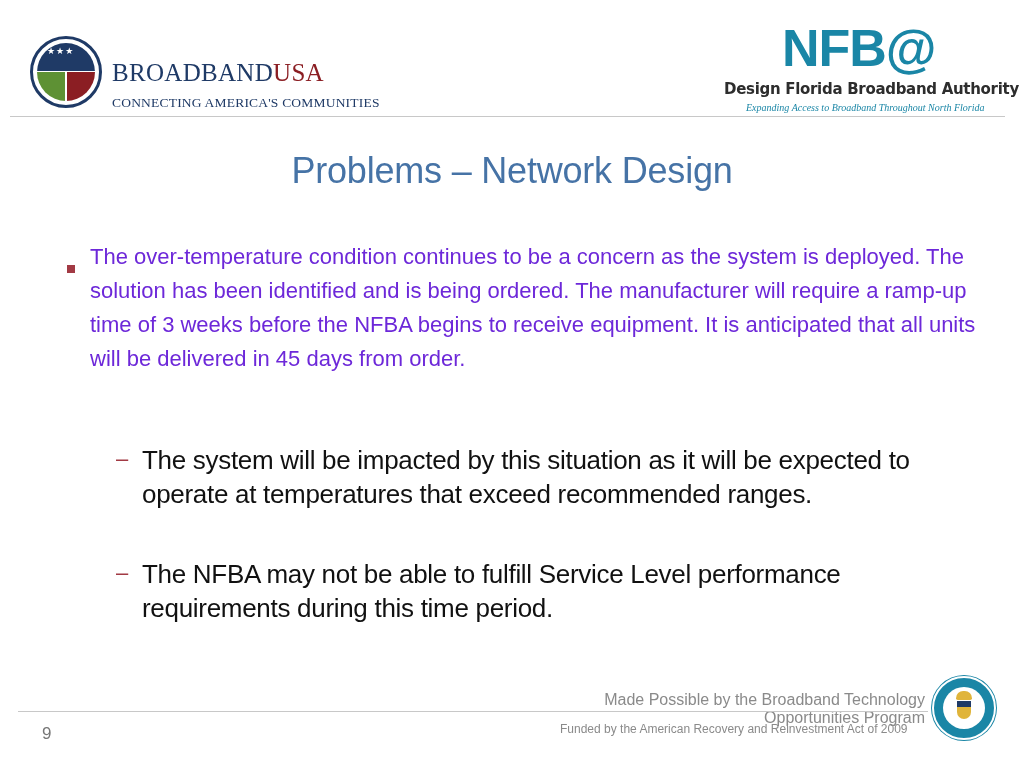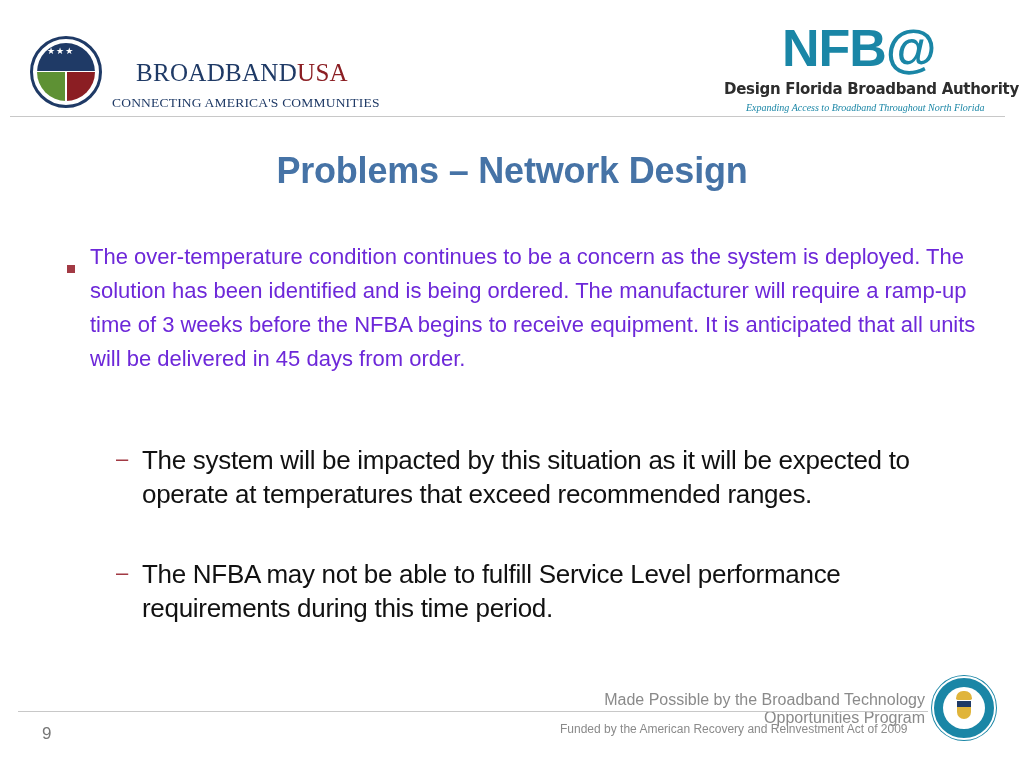--- a/index.html
+++ b/index.html
@@ -16,42 +16,42 @@
       border: 3px solid #1f3a66; box-sizing: border-box; overflow: hidden;
       background: #fff;
     }
     .bb-seal .inner {
       position: absolute; left: 4px; top: 4px; width: 58px; height: 58px; border-radius: 50%; overflow: hidden;
     }
     .bb-seal .top { position: absolute; left: 0; top: 0; width: 100%; height: 48%; background: #1f3a66; color: #fff; font-size: 9px; line-height: 9px; padding: 4px 0 0 10px; box-sizing: border-box; letter-spacing: 1px;}
     .bb-seal .bl { position: absolute; left: 0; top: 50%; width: 48%; height: 50%; background: #5e9134; }
     .bb-seal .br { position: absolute; right: 0; top: 50%; width: 48%; height: 50%; background: #8b1e23; }
     .bb-brand {
-      left: 112px; top: 60px; font-family: "Liberation Serif", serif; font-size: 25px; color: #1f3a66; letter-spacing: 0.3px; line-height: 26px; margin-left: 24px;
+      left: 112px; top: 60px; font-family: "Liberation Serif", serif; font-size: 25px; color: #1f3a66; letter-spacing: 0.3px; line-height: 26px;
     }
     .bb-brand .usa { color: #8b1e23; }
     .bb-tag {
       left: 112px; top: 86px; font-family: Liberation Serif, serif; font-size: 13.5px; color: #1f3a66; letter-spacing: 0.2px; margin-top: 9px;
     }
 
     .nfb-mark {
       left: 782px; top: 22px; font-family: "Liberation Sans", sans-serif; font-weight: bold; font-size: 52px; color: #1a86a6; line-height: 52px; letter-spacing: -1px;
     }
     .nfb-name {
       left: 724px; top: 80px; font-family: "DejaVu Sans", sans-serif; font-weight: bold; font-size: 15px; color: #2d2d2d; letter-spacing: -0.3px; white-space: nowrap;
     }
     .nfb-tag {
       left: 746px; top: 102px; font-family: "Liberation Serif", serif; font-style: italic; font-size: 10px; color: #1a86a6; white-space: nowrap;
     }
     .header-rule { left: 10px; top: 116px; width: 995px; height: 1px; background: #c8c8c8; }
 
     
     .title {
       left: 0; top: 150px; width: 1024px; text-align: center;
-      font-size: 36px; font-weight: bold; color: #4673a6; letter-spacing: -0.2px;
+      font-size: 36px; font-weight: normal; color: #4673a6; letter-spacing: -0.2px;
     }
 
     
     .bullet-sq { left: 67px; top: 265px; width: 8px; height: 8px; background: #a23a44; }
     .p1 {
       left: 90px; top: 240px; width: 890px;
       font-size: 22px; line-height: 34px; color: #6d28d9;
     }
     .dash { font-size: 22px; color: #a23a44; }
     .dash1 { left: 116px; top: 446px; }

